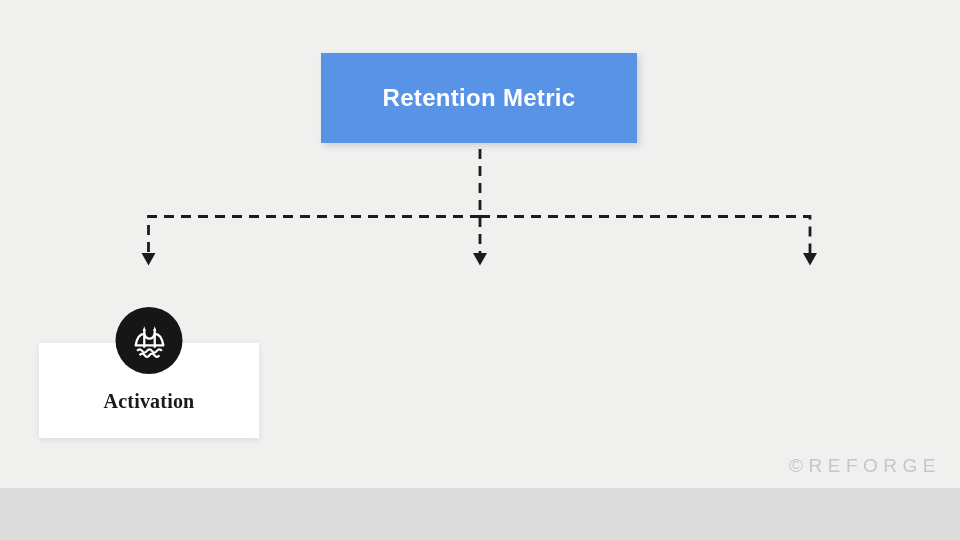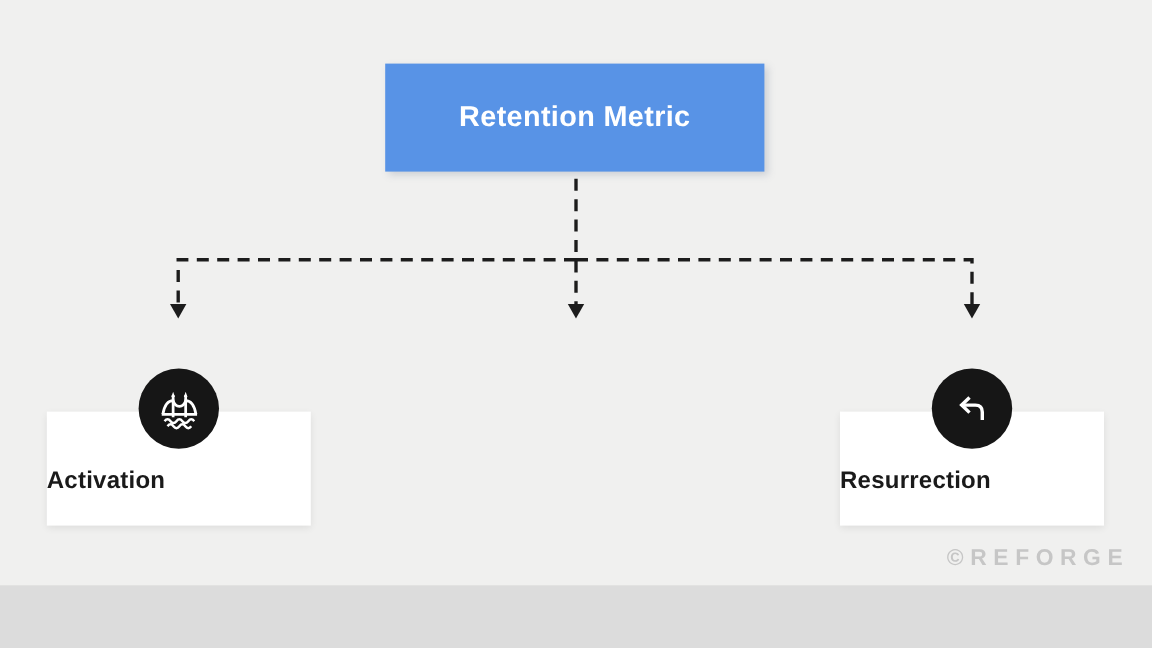--- a/index.html
+++ b/index.html
@@ -22,36 +22,36 @@
   .connectors{position:absolute;left:0;top:0;width:960px;height:540px;}
   .connectors .line{fill:none;stroke:var(--connector,#1c1c1c);stroke-width:2.8;stroke-dasharray:10 7;}
   .arrowfill{fill:var(--connector,#1c1c1c);}
   
   .card{
     position:absolute;top:343px;width:220px;height:95px;
     background:var(--card-bg,#ffffff);
     box-shadow:0 2px 6px rgba(0,0,0,.08);
   }
   .card-label{
-    position:absolute;left:0;right:0;top:47px;text-align:left;
-    font-size:20px;font-weight:700;color:var(--label-text,#1a1a1a);letter-spacing:.2px;
+    position:absolute;left:0;right:0;top:47px;text-align:center;
+    font-size:20px;font-weight:700;color:var(--label-text,#1a1a1a);letter-spacing:.2px;font-family:Liberation Serif, serif;
   }
   .icon-circle{
     position:absolute;left:50%;top:-36px;transform:translateX(-50%);
     width:67px;height:67px;border-radius:50%;
     background:var(--icon-circle,#161616);
     display:flex;align-items:center;justify-content:center;
   }
   .icon-circle svg{display:block;}
   .icon-stroke{fill:none;stroke:var(--icon-glyph,#ffffff);}
   .icon-fill{fill:var(--icon-glyph,#ffffff);stroke:none;}
   
   .watermark{
     position:absolute;right:19px;bottom:11px;
-    font-size:19px;font-weight:700;letter-spacing:5.5px;
+    font-size:19px;font-weight:400;letter-spacing:5.5px;
     color:var(--watermark,#c6c6c6);
   }
 </style>
 </head>
 <body>
 
 <div class="canvas">
 
   <div class="root-node">
     <span class="root-label">Retention Metric</span>
@@ -76,25 +76,16 @@
         <path class="icon-stroke" stroke-width="2.4" d="M5.5,24.5 C7,15.5 10.5,12.5 14.5,12.5 C16.5,19.2 23.5,19.2 25.5,12.5 C29.5,12.5 33,15.5 34.5,24.5"></path>
         <path class="icon-stroke" stroke-width="2.4" d="M4.5,24.5 H35.5"></path>
         <path class="icon-stroke" stroke-width="2.2" d="M7,30.5 q2.6,-3.4 5.2,0 q2.6,3.4 5.2,0 q2.6,-3.4 5.2,0 q2.6,3.4 5.2,0 q2.6,-3.4 5.2,0"></path>
         <path class="icon-stroke" stroke-width="2.2" d="M9.6,35 q2.6,-3.4 5.2,0 q2.6,3.4 5.2,0 q2.6,-3.4 5.2,0 q2.6,3.4 5.2,0"></path>
       </svg>
     </div>
     <div class="card-label">Activation</div>
   </div>
 
 
-  <div class="card" style="left:700px">
-    <div class="icon-circle">
-      <svg width="38" height="38" viewBox="0 0 40 40">
-        <path class="icon-stroke" stroke-width="3" stroke-linejoin="round" d="M28.5,29.5 V22.5 C28.5,18.3 26.6,16.4 22.4,16.4 H11"></path>
-        <path class="icon-stroke" stroke-width="3" d="M17.3,9.8 L10.4,16.4 L17.3,23"></path>
-      </svg>
-    </div>
-    <div class="card-label">Resurrection</div>
-  </div>
 
   <div class="watermark">©REFORGE</div>
 
 </div>
 
 </body></html>

